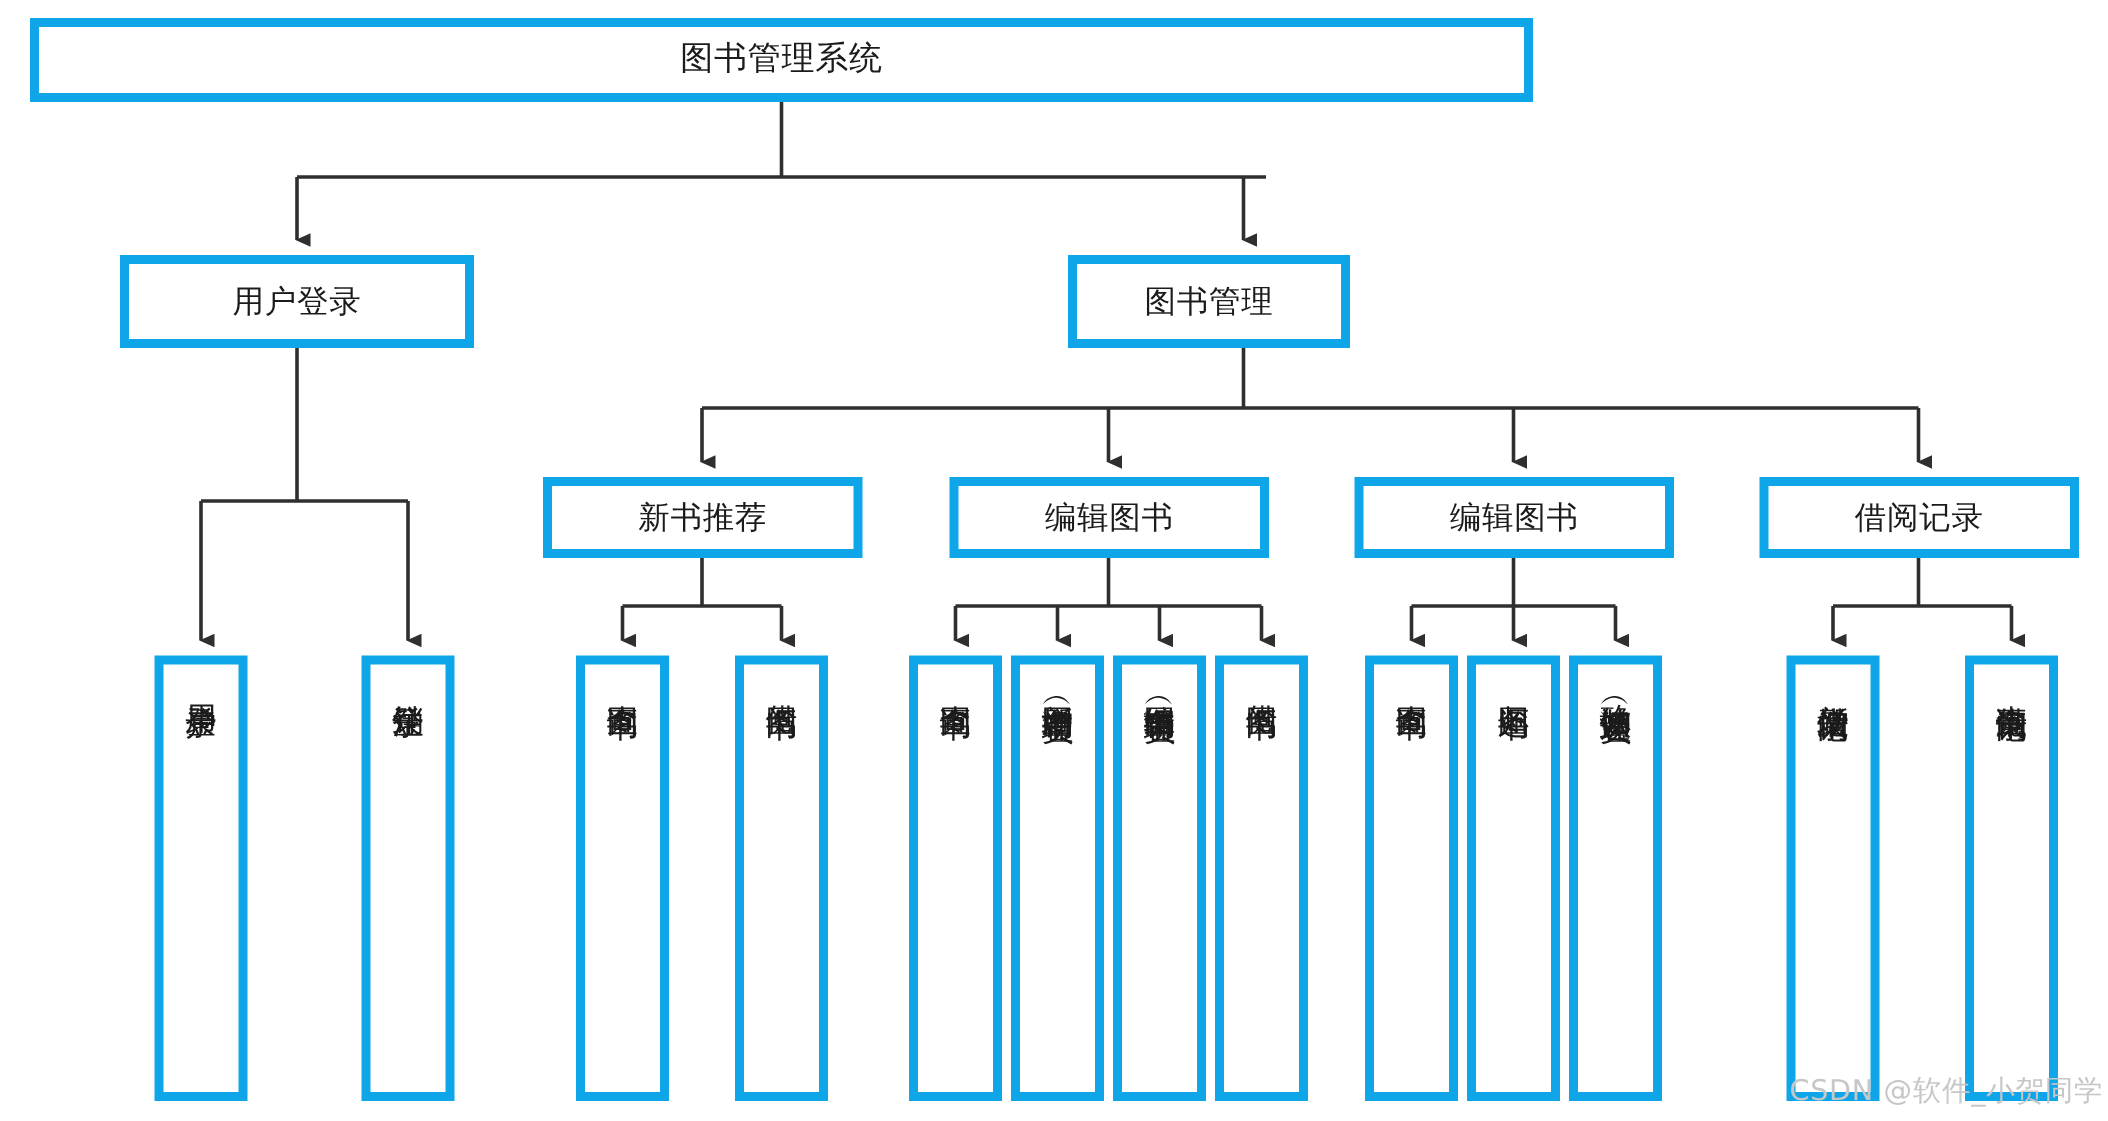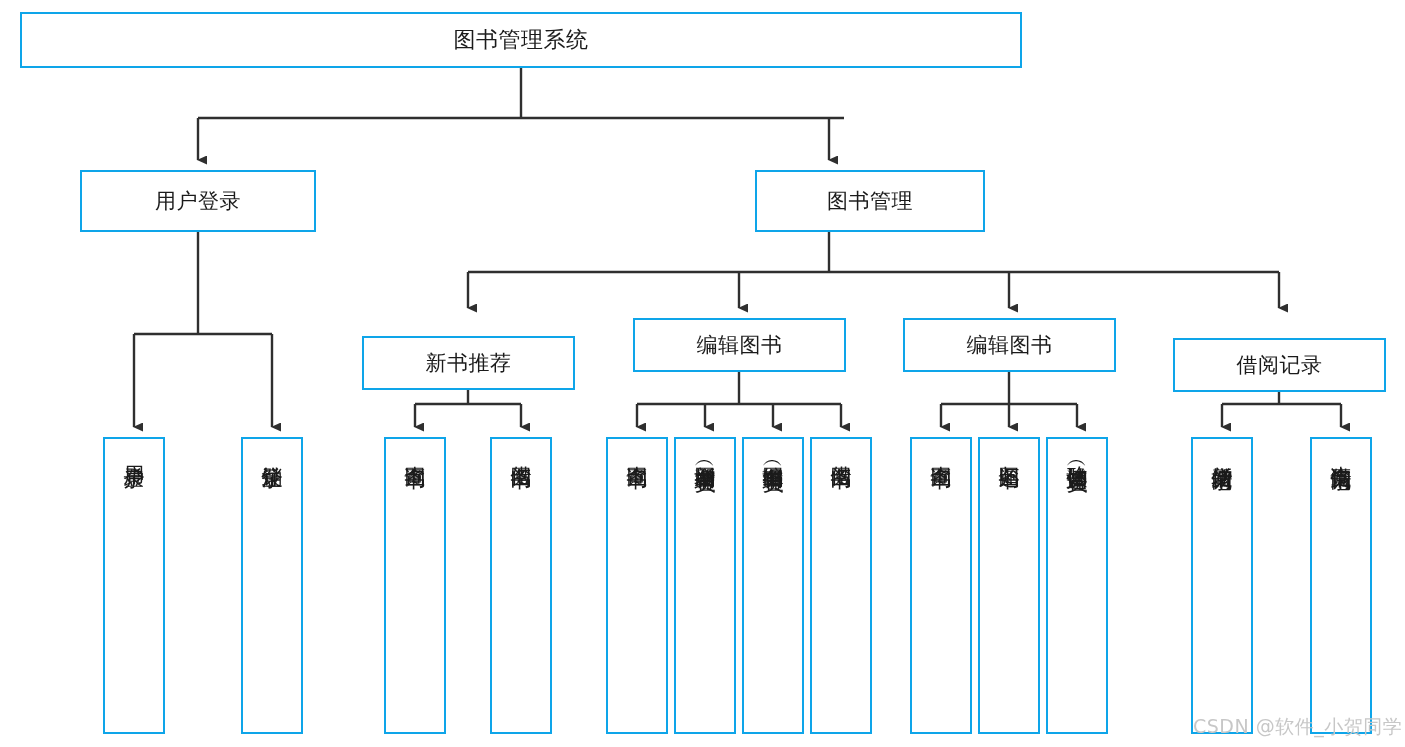--- a/index.html
+++ b/index.html
@@ -23,21 +23,21 @@
     left: 0;
     top: 0;
     width: 1405px;
     height: 747px;
     pointer-events: none;
   }
   .node {
     position: absolute;
     box-sizing: border-box;
     background: #ffffff;
-    border: 2px solid #0ea5e9;
+    border: 6px solid #0ea5e9;
     display: flex;
     align-items: center;
     justify-content: center;
     color: #1b1b1b;
   }
   .node-label {
     display: block;
     line-height: 1.18;
     letter-spacing: 0.5px;
   }
@@ -125,34 +125,34 @@
     </g>
   </svg>
 
   <div class="node horizontal root" style="left:20px; top:12px; width:1002px; height:56px;">
     <span class="node-label">图书管理系统</span>
   </div>
 
   <div class="node horizontal" style="left:80px; top:170px; width:236px; height:62px;">
     <span class="node-label">用户登录</span>
   </div>
-  <div class="node horizontal" style="left:712px; top:170px; width:230px; height:62px;margin-left:43px;">
+  <div class="node horizontal" style="left:712px; top:170px; width:188px; height:62px;">
     <span class="node-label">图书管理</span>
   </div>
 
-  <div class="node horizontal" style="left:362px; top:336px; width:213px; height:54px;">
+  <div class="node horizontal" style="left:362px; top:318px; width:213px; height:54px;">
     <span class="node-label">新书推荐</span>
   </div>
   <div class="node horizontal" style="left:633px; top:318px; width:213px; height:54px;">
     <span class="node-label">编辑图书</span>
   </div>
   <div class="node horizontal" style="left:903px; top:318px; width:213px; height:54px;">
     <span class="node-label">编辑图书</span>
   </div>
-  <div class="node horizontal" style="left:1173px; top:318px; width:213px; height:54px;margin-top:20px;">
+  <div class="node horizontal" style="left:1173px; top:318px; width:213px; height:54px;">
     <span class="node-label">借阅记录</span>
   </div>
 
   <div class="node vertical" style="left:103px; top:437px; width:62px; height:297px;">
     <span class="node-label">用户登录</span>
   </div>
   <div class="node vertical" style="left:241px; top:437px; width:62px; height:297px;">
     <span class="node-label">注销登录</span>
   </div>
 

